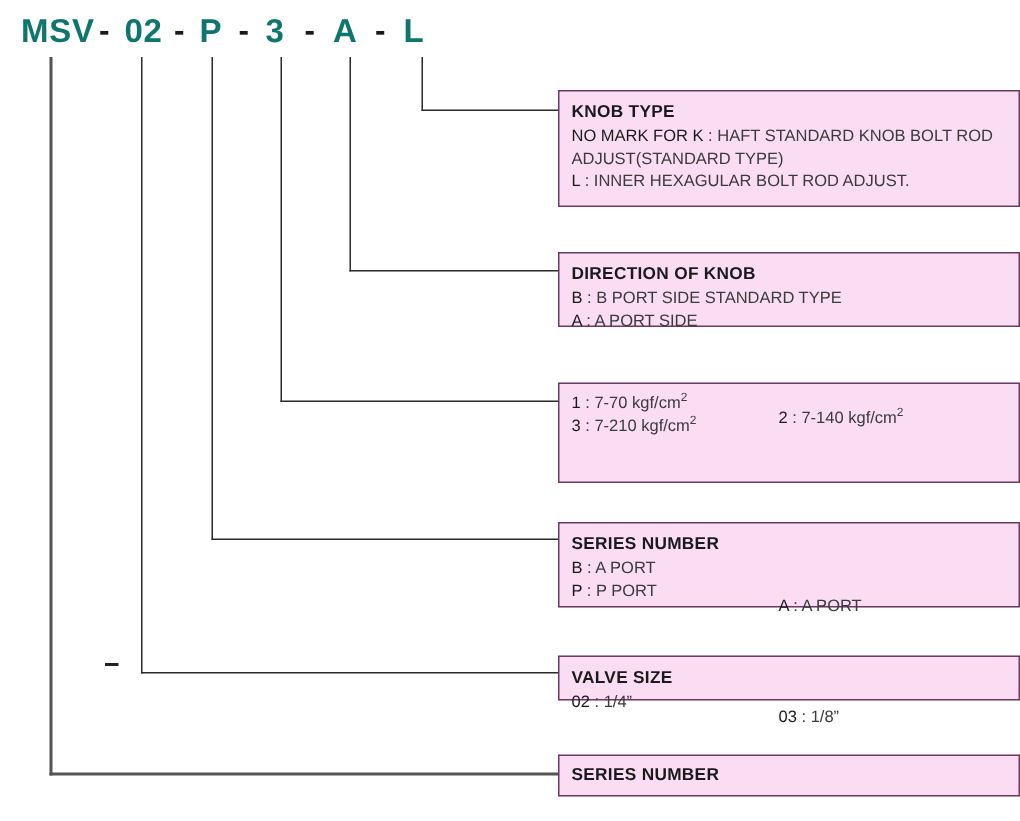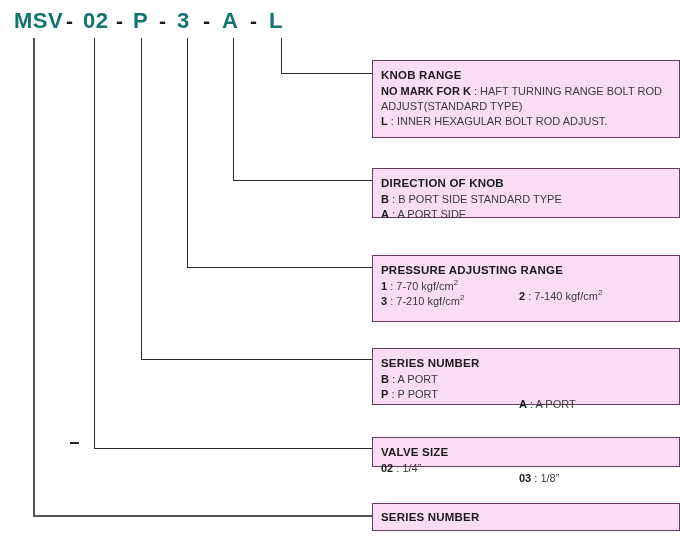--- a/index.html
+++ b/index.html
@@ -21,21 +21,21 @@
   .stub{position:absolute;height:2px;width:9px;background:#222;}
 
   
   .box{position:absolute;left:372px;width:308px;
        background:#fbddf3;border:1px solid #6b3a63;
        box-sizing:border-box;padding:6px 0 6px 8px;}
   .box-title{font-size:11.5px;font-weight:bold;letter-spacing:.2px;
              color:#1a1a1a;line-height:16px;margin-bottom:1px;}
   .line{position:relative;font-size:11px;line-height:15px;color:#3a3a3a;
         white-space:nowrap;}
-  .line b{font-weight:bold;color:#1a1a1a;}
+  .line b{font-weight:normal;color:#1a1a1a;}
   .col2{position:absolute;left:138px;top:0;margin-top:10px;}
   sup{font-size:8px;vertical-align:super;line-height:0;}
 </style>
 </head>
 <body>
 
 <div id="code-row">
   <span class="code-seg" style="left:14px">MSV</span>
   <span class="code-dash" style="left:66px">-</span>
   <span class="code-seg" style="left:83px">02</span>
@@ -62,44 +62,43 @@
 <div class="hline" style="left:141px;top:359px;width:231px;"></div>
 
 <div class="vline" style="left:94px;top:38px;height:411px;"></div>
 <div class="hline" style="left:94px;top:448px;width:278px;"></div>
 <div class="stub" style="left:70px;top:442px;"></div>
 
 <div class="vline thick" style="left:33px;top:38px;height:479px;"></div>
 <div class="hline thick" style="left:33px;top:515px;width:339px;"></div>
 
 <div class="box" style="top:60px;height:78px;">
-  <div class="box-title">KNOB RANGE</div>
+  <div class="box-title">KNOB TYPE</div>
   <div class="line">
-    <b>NO MARK FOR K</b><span> : </span><span>HAFT TURNING RANGE BOLT ROD</span>
+    <b>NO MARK FOR K</b><span> : </span><span>HAFT STANDARD KNOB BOLT ROD</span>
   </div>
   <div class="line">
     <span>ADJUST(STANDARD TYPE)</span>
   </div>
   <div class="line">
     <b>L</b><span> : </span><span>INNER HEXAGULAR BOLT ROD ADJUST.</span>
   </div>
 </div>
 
 <div class="box" style="top:168px;height:50px;">
   <div class="box-title">DIRECTION OF KNOB</div>
   <div class="line">
     <b>B</b><span> : </span><span>B PORT SIDE STANDARD TYPE</span>
   </div>
   <div class="line">
     <b>A</b><span> : </span><span>A PORT SIDE</span>
   </div>
 </div>
 
 <div class="box" style="top:255px;height:67px;">
-  <div class="box-title">PRESSURE ADJUSTING RANGE</div>
   <div class="line">
     <b>1</b><span> : </span><span>7-70 kgf/cm</span><sup>2</sup>
     <span class="col2">
       <b>2</b><span> : </span><span>7-140 kgf/cm</span><sup>2</sup>
     </span>
   </div>
   <div class="line">
     <b>3</b><span> : </span><span>7-210 kgf/cm</span><sup>2</sup>
   </div>
 </div>

